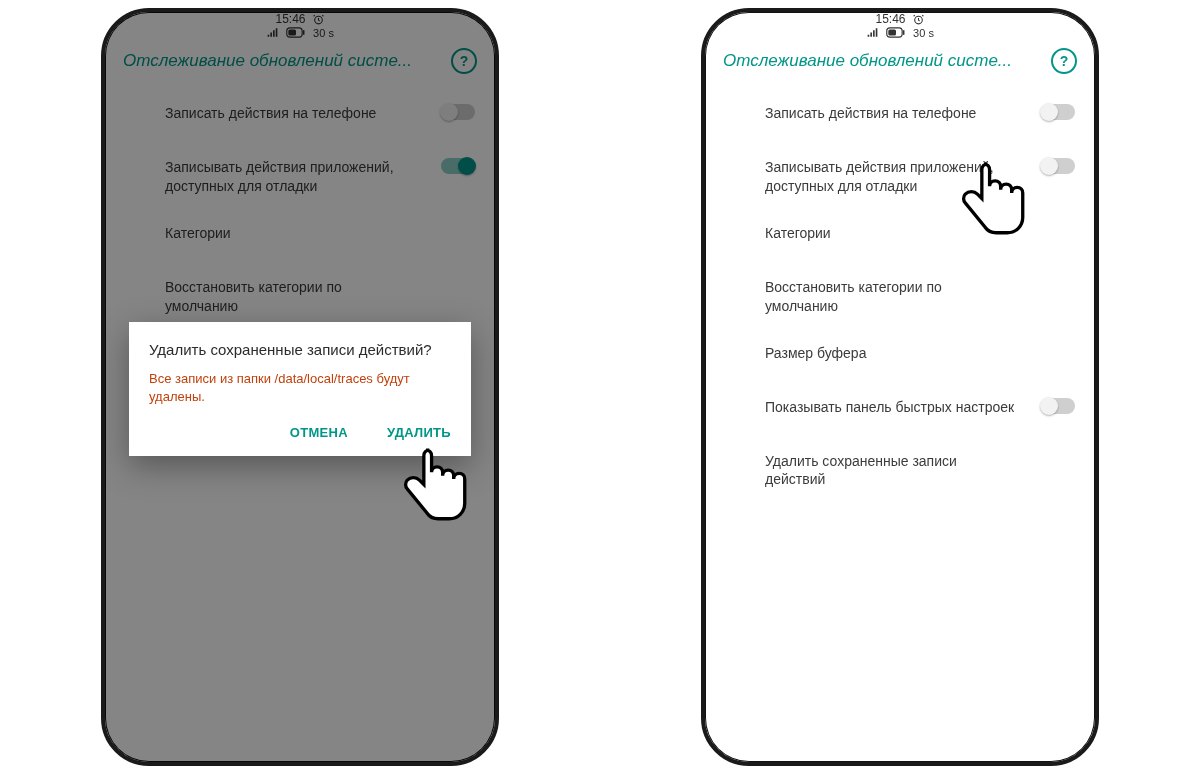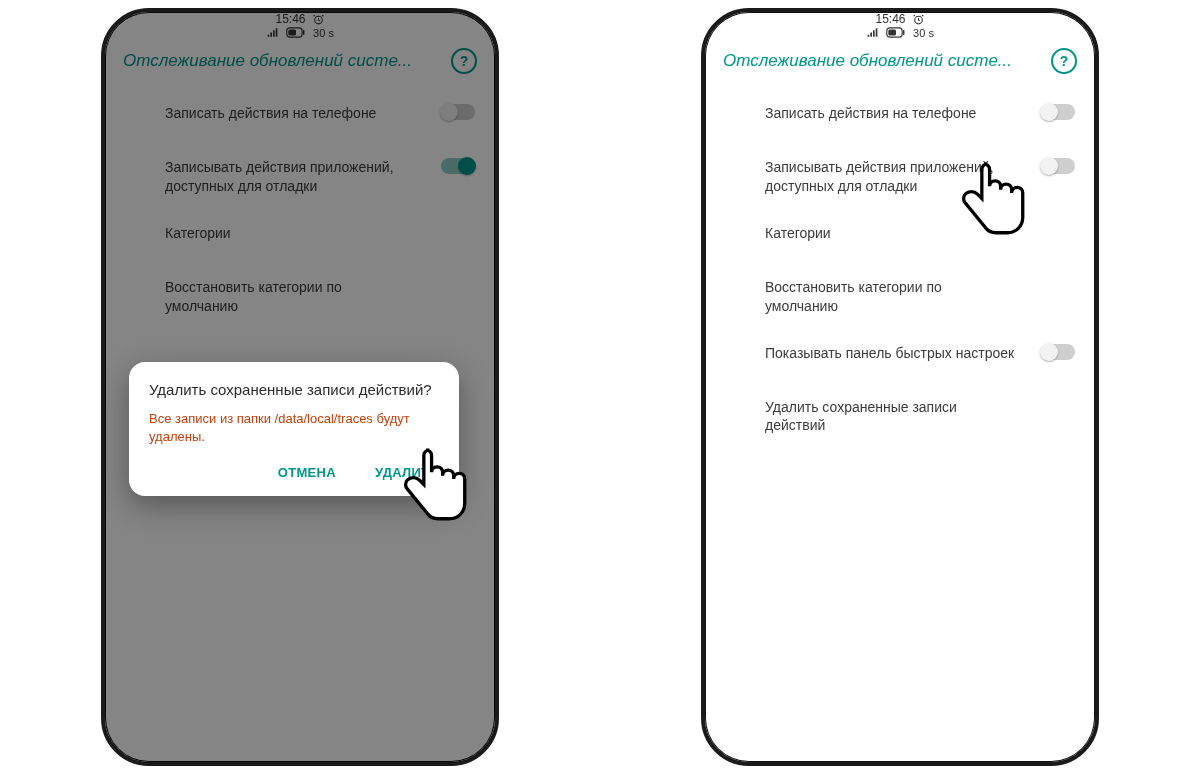--- a/index.html
+++ b/index.html
@@ -35,21 +35,21 @@
   .list{padding:6px 0 0 0;}
   .row{display:flex;justify-content:space-between;padding:14px 20px 14px 60px;min-height:26px;}
   .row .label{color:var(--text);font-size:14px;line-height:1.35;max-width:250px;}
   .toggle{width:34px;height:16px;border-radius:10px;background:var(--toggle-off);position:relative;flex:none;}
   .toggle::after{content:"";position:absolute;width:18px;height:18px;border-radius:50%;background:#f2f2f2;top:-1px;left:-1px;box-shadow:0 1px 2px rgba(0,0,0,.3);}
   .toggle.on{background:rgba(0,150,136,.45);}
   .toggle.on::after{left:17px;background:var(--toggle-on);}
   
   .dim{position:absolute;inset:0;background:rgba(0,0,0,.48);}
   
-  .dialog{position:absolute;left:24px;right:36px;top:310px;background:#fff;border-radius:16px;padding:18px 20px 8px 20px;box-shadow:0 10px 30px rgba(0,0,0,.35);margin-top:40px;}
+  .dialog{position:absolute;left:24px;right:24px;top:310px;background:#fff;border-radius:0;padding:18px 20px 8px 20px;box-shadow:0 10px 30px rgba(0,0,0,.35);}
   .dialog-title{color:#2b2b2b;font-size:15px;margin-bottom:10px;line-height:1.35;}
   .dialog-body{color:#c2410c;font-size:13px;line-height:1.4;margin-bottom:14px;}
   .dialog-actions{display:flex;justify-content:flex-end;gap:39px;padding:4px 0 8px;}
   .dlg-btn{color:var(--teal);font-size:13px;font-weight:600;letter-spacing:.3px;cursor:pointer;}
   
   .cursor{position:absolute;width:72px;height:84px;pointer-events:none;}
   .cursor svg{width:100%;height:100%;}
   .cursor.c1{left:400px;top:448px;}
   .cursor.c2{left:958px;top:162px;}
 </style>
@@ -174,20 +174,23 @@
         <div class="label">Записывать действия приложений, доступных для отладки</div>
         <div class="toggle"></div>
       </div>
       <div class="row">
         <div class="label">Категории</div>
       </div>
       <div class="row">
         <div class="label">Восстановить категории по умолчанию</div>
       </div>
       <div class="row">
+        <div class="label">Размер буфера</div>
+      </div>
+      <div class="row">
         <div class="label">Показывать панель быстрых настроек</div>
         <div class="toggle"></div>
       </div>
       <div class="row">
         <div class="label">Удалить сохраненные записи действий</div>
       </div>
     </div>
   </div>
 
   <div class="cursor c1">

